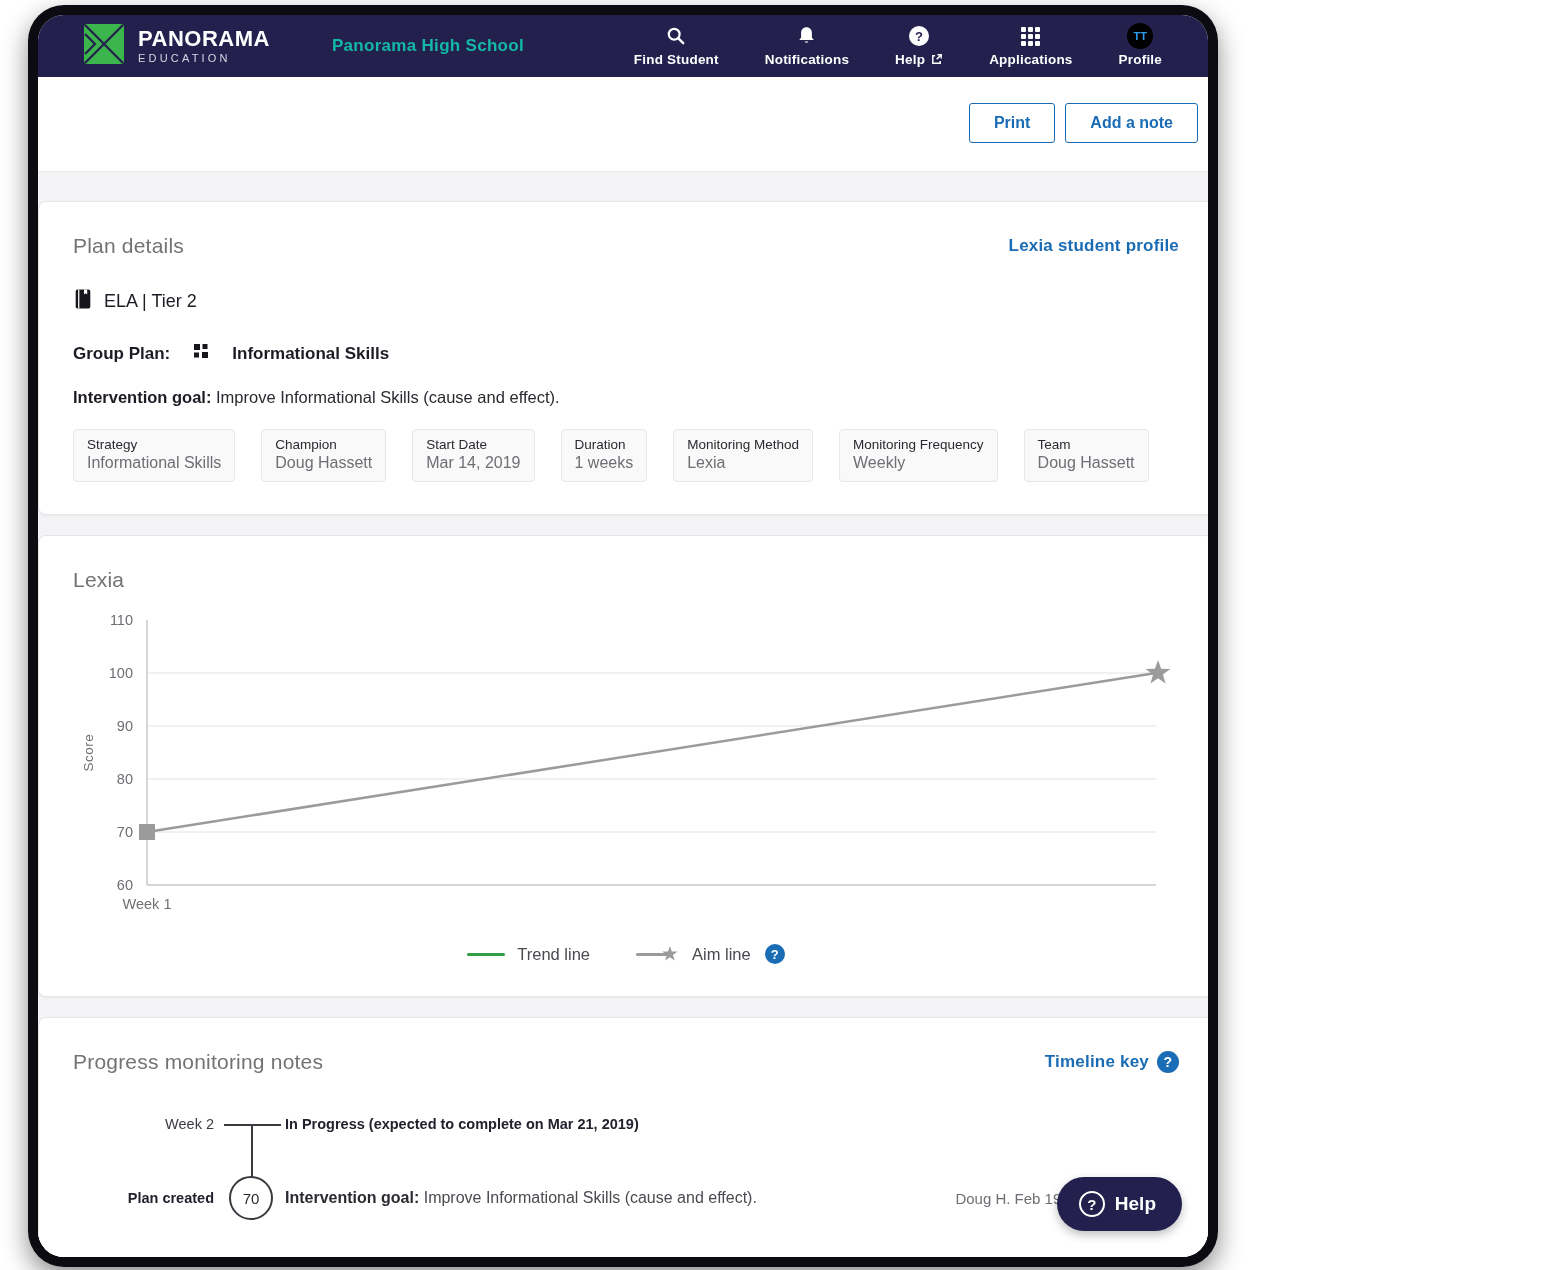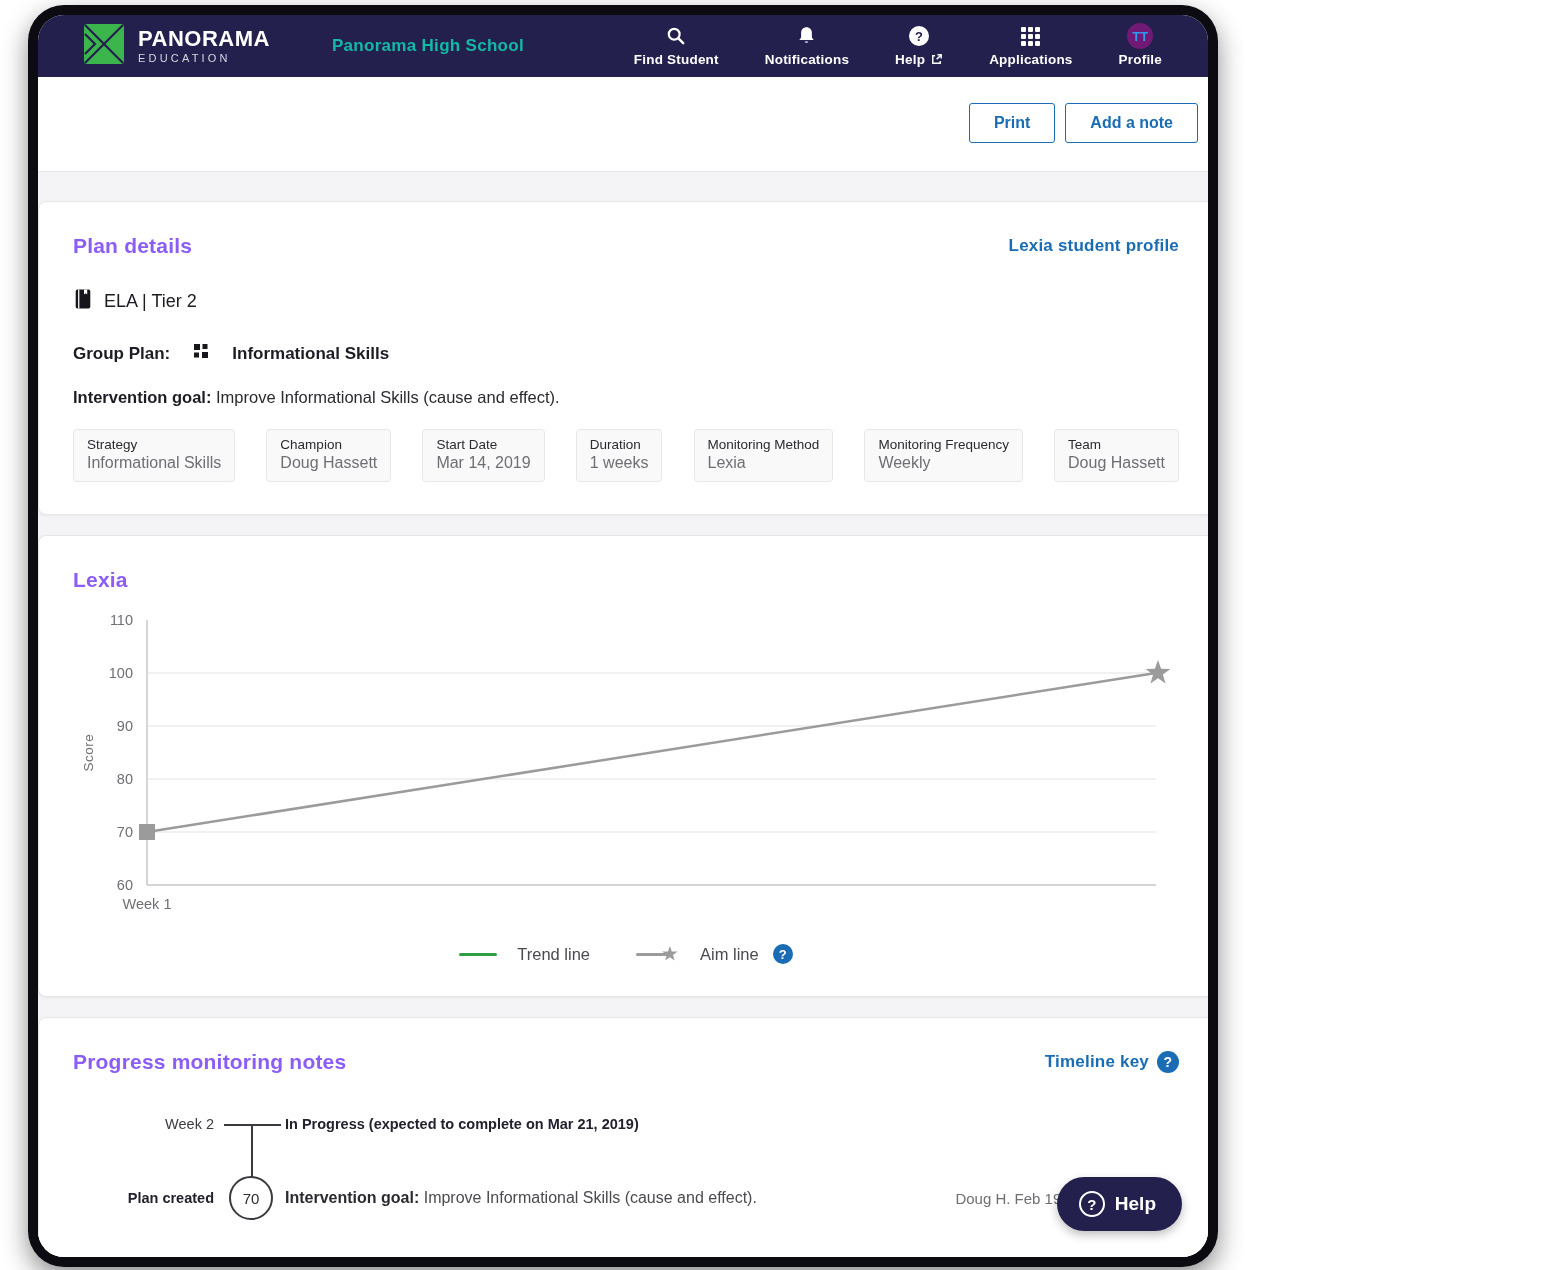--- a/index.html
+++ b/index.html
@@ -18,55 +18,55 @@
   .brand-text { color:#fff; line-height:1; }
   .brand-name { font-size:22px; font-weight:bold; letter-spacing:.5px; }
   .brand-sub  { font-size:11px; color:#d6d7e2; letter-spacing:3.2px; margin-top:3px; }
   .school { color:#14b8a6; font-weight:bold; font-size:17px; margin-left:62px; letter-spacing:.3px; }
   .nav-right { margin-left:auto; display:flex; align-items:flex-start; gap:46px; }
   .nav-item { display:flex; flex-direction:column; align-items:center; gap:5px; color:#fff; cursor:pointer; }
   .nav-item .ic { height:22px; display:flex; align-items:center; justify-content:center; }
   .nav-item .lbl { font-size:13.5px; font-weight:bold; letter-spacing:.2px; display:flex; align-items:center; gap:5px; }
   .grid-ic { display:grid; grid-template-columns:repeat(3,5px); grid-template-rows:repeat(3,5px); gap:2px; }
   .grid-ic i { background:#fff; border-radius:1px; }
-  .avatar-circle { width:26px; height:26px; border-radius:50%; background:#701a75; color:#2b9cec;
-                   font-size:13px; font-weight:bold; display:flex; align-items:center; justify-content:center; }
+  .avatar-circle { width:26px; height:26px; border-radius:50%; background:#000000; color:#2b9cec;
+                   font-size:11px; font-weight:bold; display:flex; align-items:center; justify-content:center; }
 
   
   .page-header { background:#fff; border-bottom:1px solid #e7e7ea; }
   .container { width:1176px; margin:0 auto; }
   .page-header .container { display:flex; align-items:center; padding:26px 0 28px; }
   h1.page-title { font-size:27px; font-weight:bold; color:#1c1c24; letter-spacing:.2px; }
   .header-actions { margin-left:auto; display:flex; gap:10px; padding-right:16px; }
   .btn-outline { background:#fff; border:1px solid #1a6cb4; color:#1a6cb4; font-size:16px; font-weight:bold;
                  padding:10px 24px; border-radius:3px; cursor:pointer; font-family:inherit; }
 
   
   .main { background:#f4f4f6; padding:29px 0 0; height:1106px; }
   .card { background:#fff; border:1px solid #e5e5e8; border-radius:8px; box-shadow:0 1px 3px rgba(20,20,40,.05);
           padding:32px 34px; margin-bottom:20px; }
   .card-head { display:flex; align-items:center; }
-  h2.card-title { font-size:21px; font-weight:bold; color:#8b5cf6; letter-spacing:.2px; }
+  h2.card-title { font-size:21px; font-weight:normal; color:#737373; letter-spacing:.2px; }
   .link { margin-left:auto; color:#1a6cb4; font-size:17px; font-weight:bold; letter-spacing:.2px; text-decoration:none; cursor:pointer; display:flex; align-items:center; gap:8px; }
 
   .subject-row { display:flex; align-items:center; gap:11px; margin-top:30px; font-size:18px; color:#1c1c24; }
   .groupplan-row { display:flex; align-items:center; gap:23px; margin-top:28px; font-size:17px; color:#1c1c24; font-weight:bold; }
   .goal-row { margin-top:24px; font-size:16.5px; color:#2a2a30; }
   .goal-row b { color:#1c1c24; }
-  .fields-row { display:flex; gap:0; margin-top:22px;justify-content:space-between; }
+  .fields-row { display:flex; gap:26px; margin-top:22px; }
   .field-box { background:#f9f9fa; border:1px solid #e7e7ea; border-radius:4px; padding:7px 13px 9px; }
   .field-label { font-size:13.5px; color:#2a2a30; }
   .field-value { font-size:16px; color:#6e6e74; margin-top:2px; white-space:nowrap; }
 
   
   .chart-wrap { margin-top:14px; }
   svg text.tick { font-family:"Liberation Sans", sans-serif; font-size:14.5px; fill:#6e6e74; }
   svg text.axis-label { font-family:"Liberation Sans", sans-serif; font-size:13.5px; fill:#6e6e74; letter-spacing:.5px; }
   .legend { display:flex; align-items:center; justify-content:center; gap:14px; margin-top:26px; }
-  .legend-item { display:flex; align-items:center; gap:20px; font-size:16.5px; color:#4a4a50; }
+  .legend-item { display:flex; align-items:center; gap:12px; font-size:16.5px; color:#4a4a50; }
   .legend-line { width:38px; height:3px; border-radius:2px; }
   .legend-aim { position:relative; width:44px; height:18px; display:flex; align-items:center; }
   .legend-aim .bar { width:38px; height:3px; background:#9b9b9b; border-radius:2px; }
   .qmark { width:20px; height:20px; border-radius:50%; background:#1a6cb4; color:#fff; font-size:13px; font-weight:bold;
            display:inline-flex; align-items:center; justify-content:center; cursor:pointer; }
   .qmark.big { width:22px; height:22px; font-size:14px; }
   .legend-gap { width:18px; }
 
   
   .timeline { position:relative; height:150px; margin-top:36px; font-size:14.5px; }

